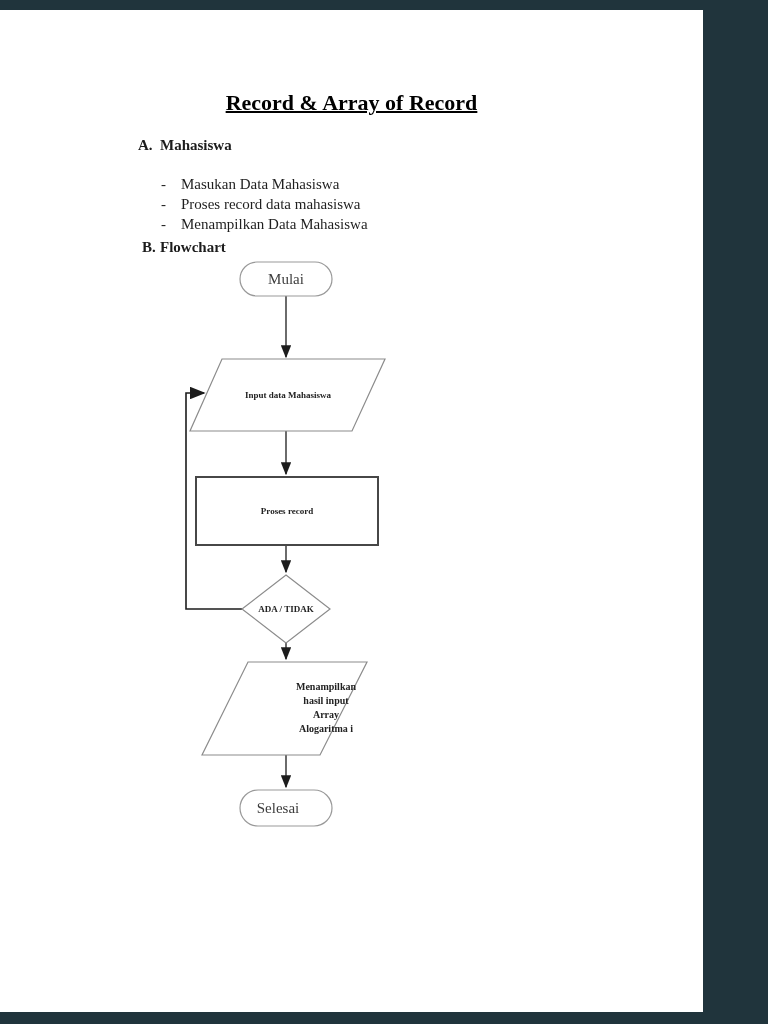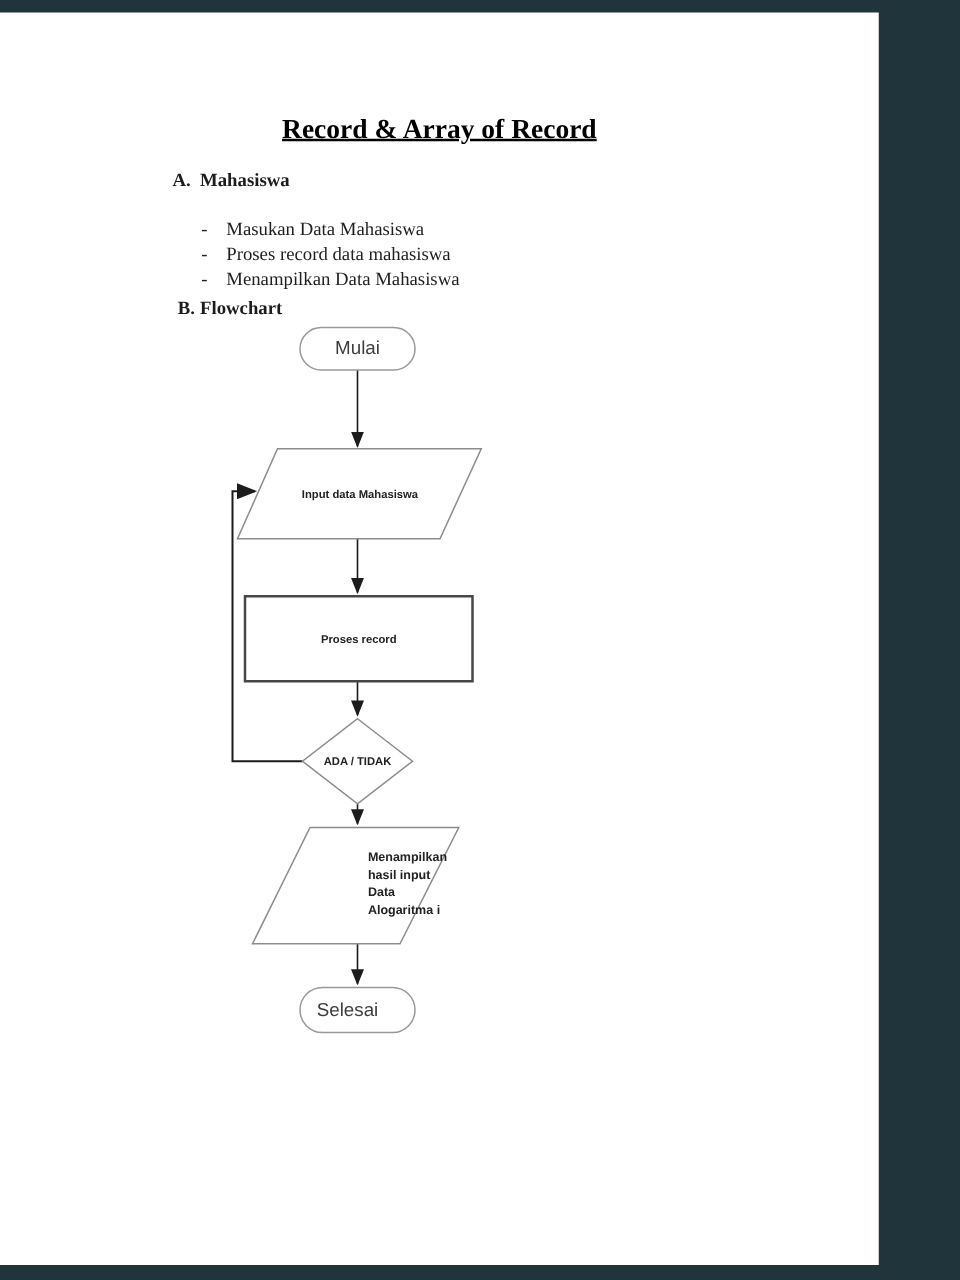--- a/index.html
+++ b/index.html
@@ -38,22 +38,22 @@
     font-family:"Liberation Serif", serif;
     margin-top:19px;
   }
   .alg-item .dash{display:inline-block;width:20px;}
   .item-0{top:147px;}
   .item-1{top:167px;}
   .item-2{top:187px;}
   .flow-svg{position:absolute;left:0;top:0;}
   .fc-label{
     position:absolute;transform:translate(-50%,-50%);
-    font-family:Liberation Sans, sans-serif;
-    color:#2e2e2e;white-space:nowrap;
+    font-family:Liberation Serif, serif;
+    color:#2e2e2e;white-space:nowrap;text-align:center;
   }
   .fc-terminal-label{font-size:15px;color:#3d3d3d;}
   .fc-small-label{font-size:9px;font-weight:bold;color:#222;}
   .fc-output-label{font-size:10px;font-weight:bold;line-height:14px;color:#222;}
 </style>
 </head>
 <body>
 
 <div class="chrome-bar chrome-top"></div>
 
@@ -101,20 +101,20 @@
     <rect x="240" y="780" width="92" height="36" rx="18" ry="18" fill="#ffffff" stroke="#999999" stroke-width="1.2"></rect>
   </svg>
 
   <div class="fc-label fc-terminal-label" style="left:286px;top:269px;">Mulai</div>
   <div class="fc-label fc-small-label" style="left:288px;top:385px;">Input data Mahasiswa</div>
   <div class="fc-label fc-small-label" style="left:287px;top:501px;">Proses record</div>
   <div class="fc-label fc-small-label" style="left:286px;top:599px;">ADA / TIDAK</div>
   <div class="fc-label fc-output-label" style="left:284px;top:698px;margin-left:42px;">
     <div>Menampilkan</div>
     <div>hasil input</div>
-    <div>Data</div>
+    <div>Array</div>
     <div>Alogaritma i</div>
   </div>
   <div class="fc-label fc-terminal-label" style="left:278px;top:798px;">Selesai</div>
 
 </div>
 
 <div class="chrome-bar chrome-bottom"></div>
 
 </body></html>

